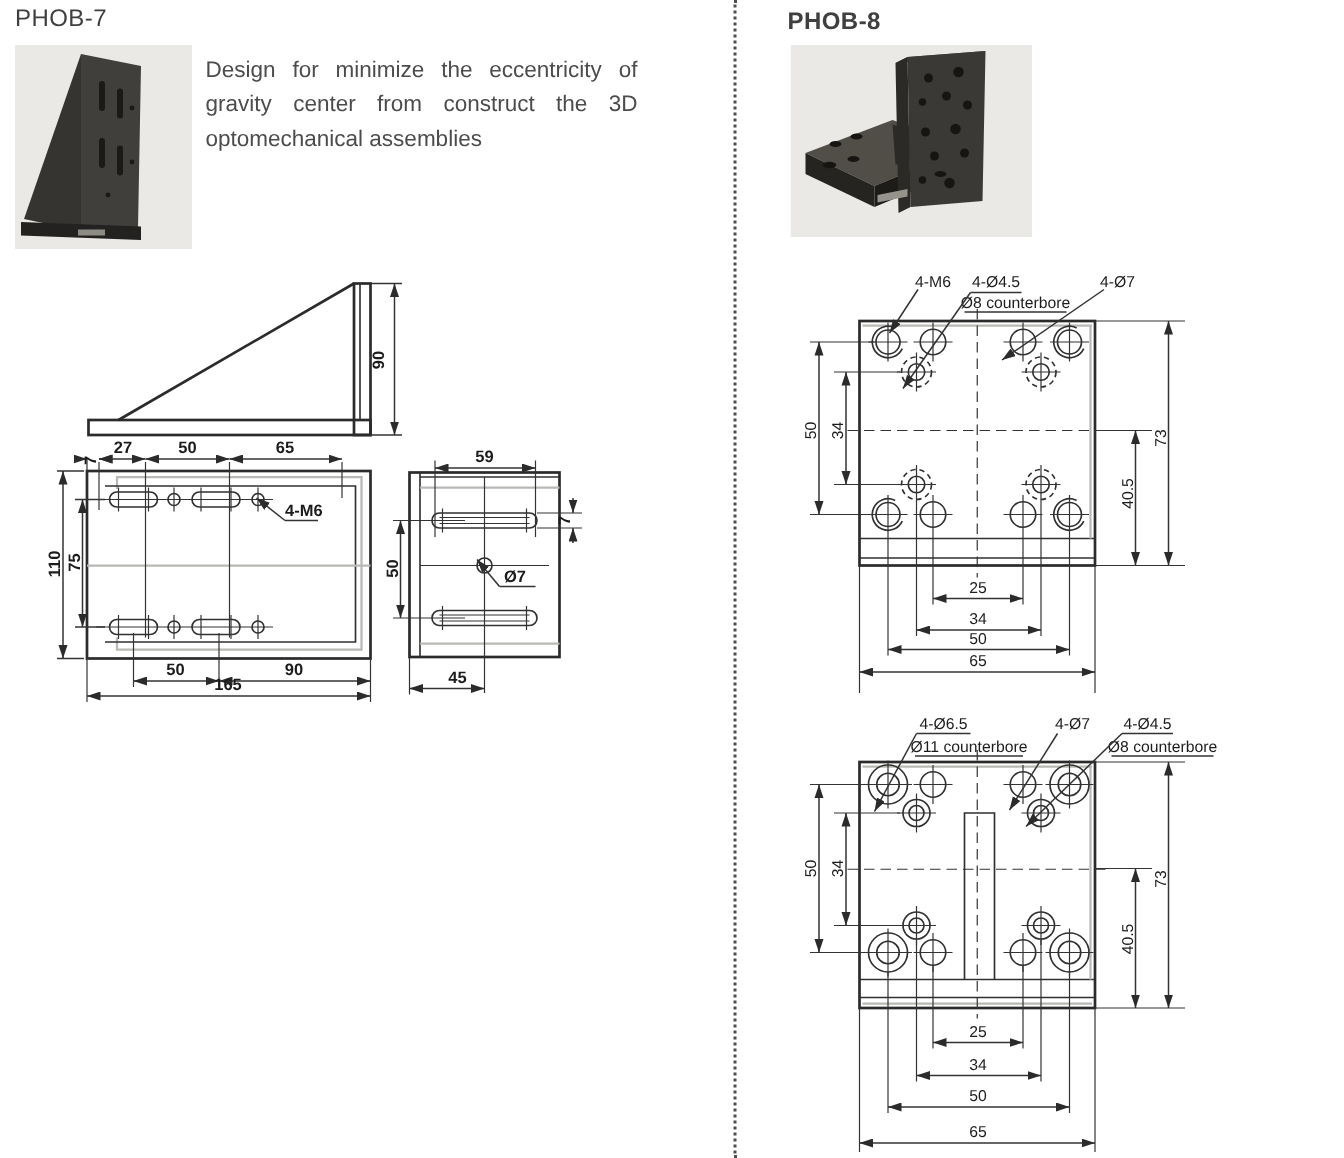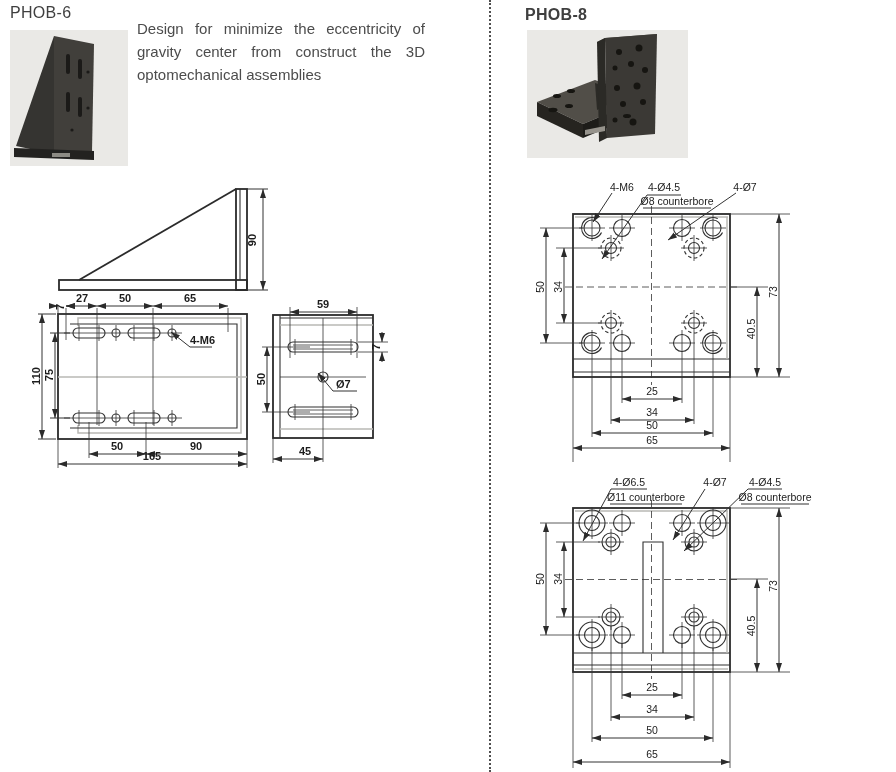--- a/index.html
+++ b/index.html
@@ -1,39 +1,39 @@
 <!DOCTYPE html>
 <html><head>
 <meta charset="utf-8">
 <style>
   html,body{margin:0;padding:0;background:#fff;}
   .page{position:relative;width:896px;height:772px;background:#ffffff;overflow:hidden;
         font-family:"Liberation Sans",sans-serif;}
   .divider{position:absolute;left:489px;top:0;width:0;height:772px;border-left:2px dotted #4f4f4f;}
   .ptitle{position:absolute;font-size:16px;color:#3f3f3f;letter-spacing:.3px;}
-  .desc{position:absolute;left:137px;top:17px;width:288px;font-size:15px;line-height:23px;
+  .desc{position:absolute;left:137px;top:35px;width:288px;font-size:15px;line-height:23px;
         color:#4c4c4c;text-align:justify;}
   .photo{position:absolute;}
   
   .ln{stroke:#303030;stroke-width:1.1;fill:none;}
   .lnb{stroke:#2b2b2b;stroke-width:1.8;fill:none;}
   .lnd{stroke:#333;stroke-width:1;fill:none;}
   .thin{stroke-width:.8;}
   .gray{stroke:#b9b8b4;stroke-width:1.5;fill:none;}
   .dash{stroke-dasharray:7,4;}
   text.dim{font:bold 11px "Liberation Sans",sans-serif;fill:#1c1c1c;}
   text.dim2{font:10.5px "Liberation Sans",sans-serif;fill:#1c1c1c;}
 </style>
 </head>
 <body>
 
 <div class="page">
   <div class="divider"></div>
 
-  <div class="ptitle" style="left:10px;top:4px;">PHOB-6</div>
+  <div class="ptitle" style="left:10px;top:4px;">PHOB-7</div>
 
   <svg class="photo" style="left:10px;top:30px;" width="118" height="136" viewBox="0 0 118 136">
     <rect x="0" y="0" width="118" height="136" fill="#eae9e6"></rect>
     <g>
       <polygon points="6,116 44,6 44,124" fill="#353431"></polygon>
       <polygon points="44,6 84,14 82,122 44,124" fill="#413f3b"></polygon>
       <polygon points="4,118 84,121 84,130 4,127" fill="#232220"></polygon>
       <rect x="56" y="24" width="4" height="20" rx="2" fill="#1b1a18"></rect>
       <rect x="68" y="29" width="4" height="20" rx="2" fill="#1b1a18"></rect>
       <rect x="56" y="62" width="4" height="20" rx="2" fill="#1b1a18"></rect>

